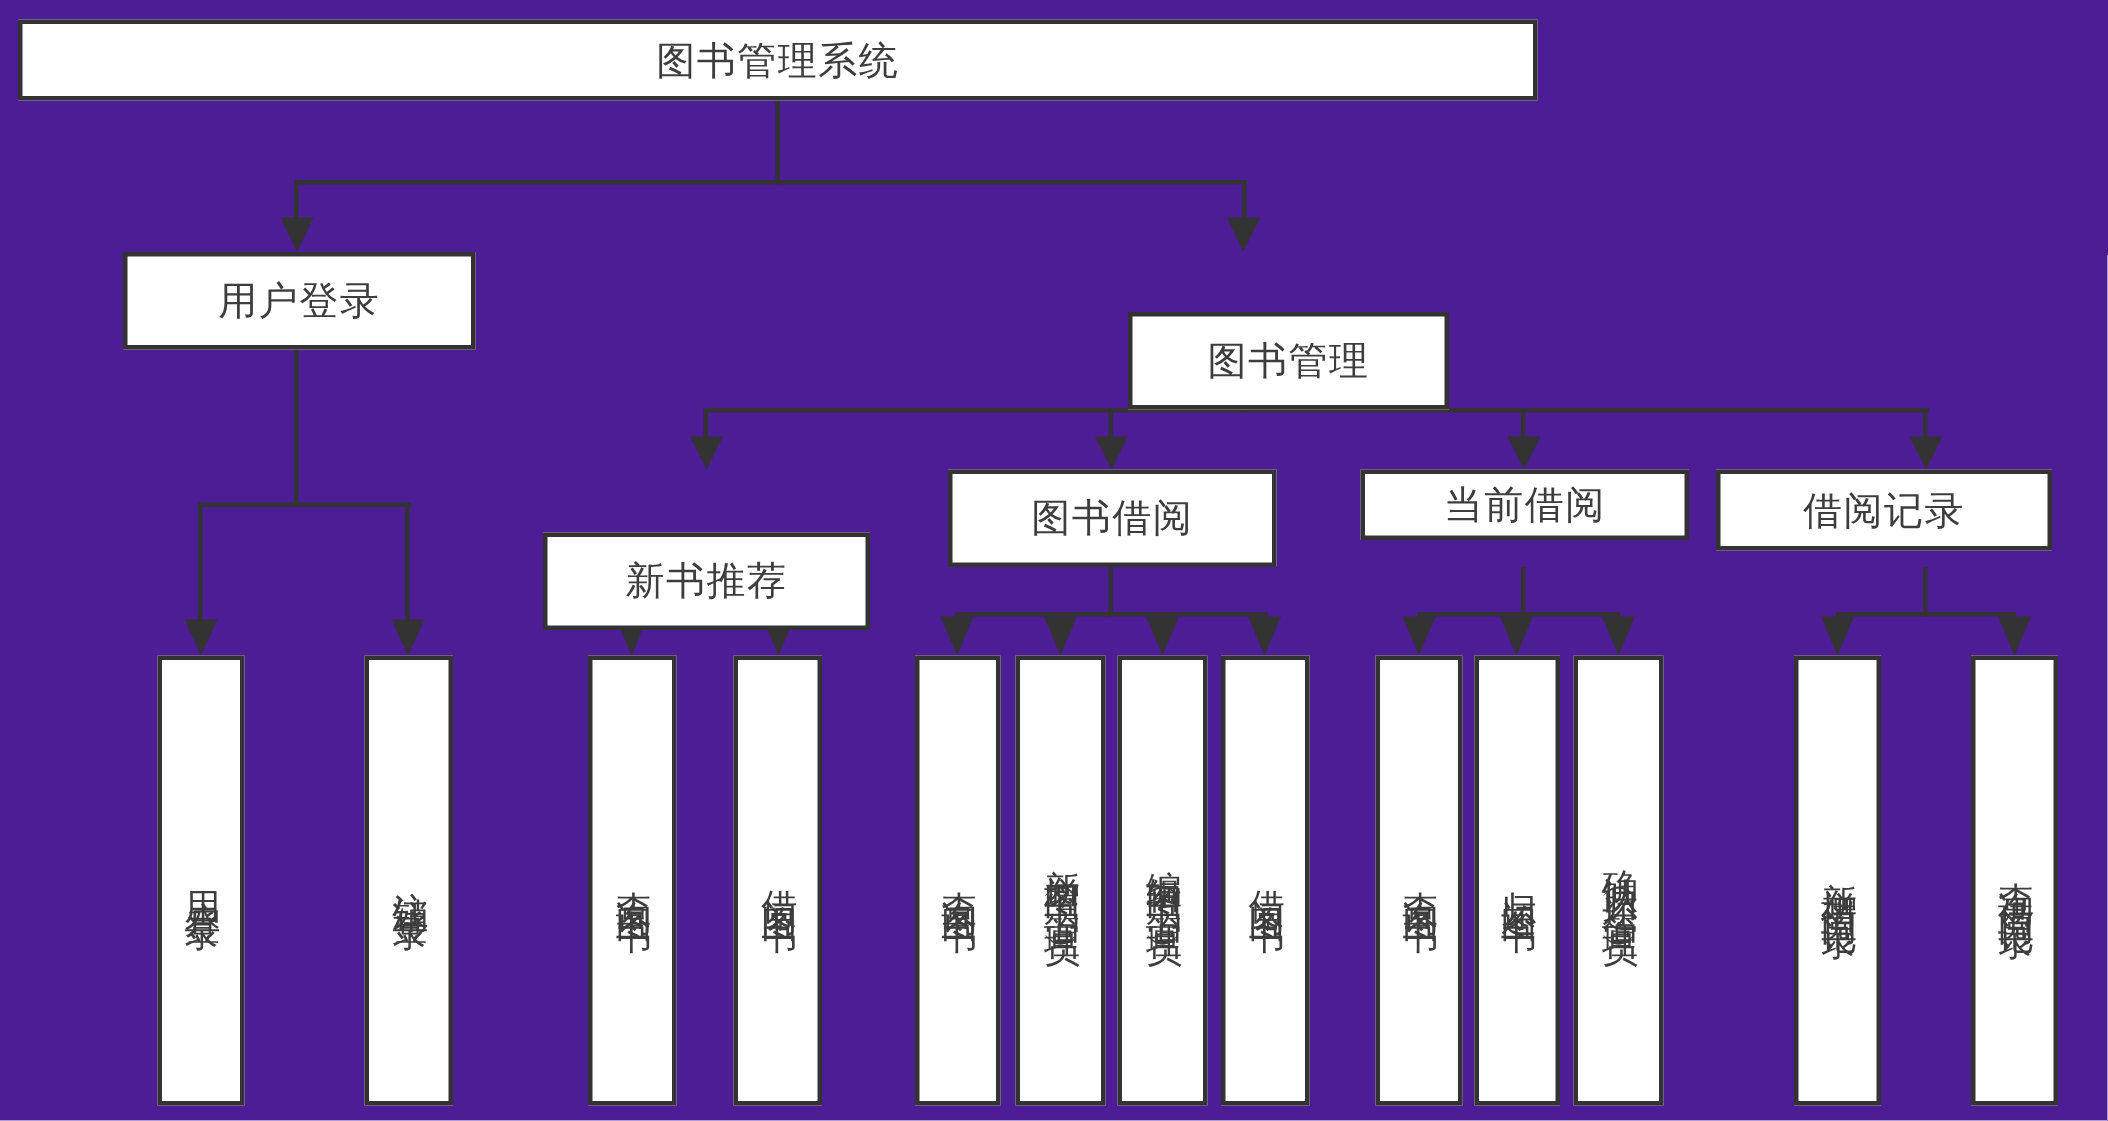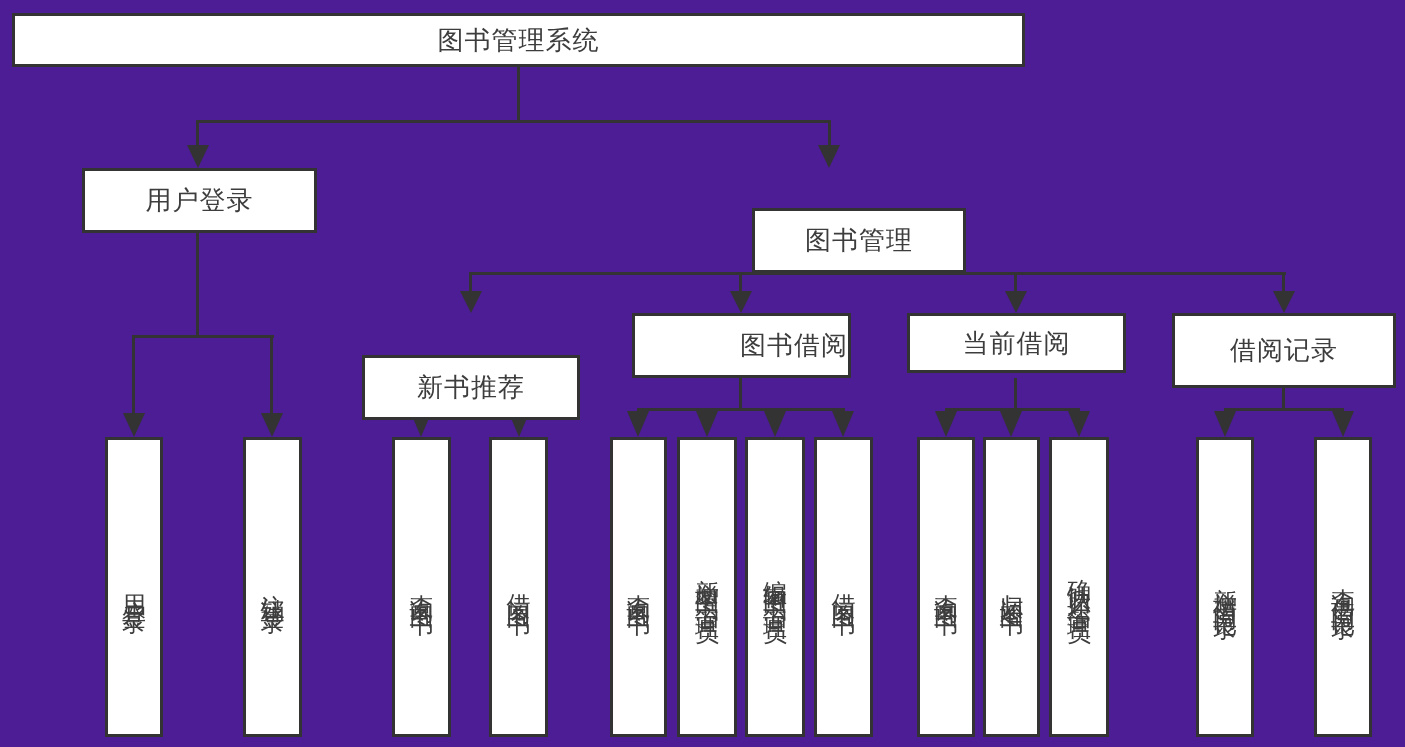--- a/index.html
+++ b/index.html
@@ -110,27 +110,27 @@
   <div class="vline" style="left:739px; top:272px; height:21px;"></div>
   <div class="arrow a22" style="left:730px; top:291px;"></div>
   <div class="vline" style="left:1014px; top:272px; height:21px;"></div>
   <div class="arrow a22" style="left:1005px; top:291px;"></div>
   <div class="vline" style="left:1282px; top:272px; height:21px;"></div>
   <div class="arrow a22" style="left:1273px; top:291px;"></div>
 
   <div class="box" style="left:362px; top:313px; width:218px; height:65px;margin-top:42px;">
     <span class="lbl">新书推荐</span>
   </div>
-  <div class="box" style="left:632px; top:313px; width:219px; height:65px;justify-content:flex-end;">
+  <div class="box" style="left:632px; top:313px; width:219px; height:65px;">
     <span class="lbl">图书借阅</span>
   </div>
-  <div class="box" style="left:907px; top:313px; width:219px; height:60px;">
+  <div class="box" style="left:907px; top:313px; width:219px; height:47px;">
     <span class="lbl">当前借阅</span>
   </div>
-  <div class="box" style="left:1172px; top:313px; width:224px; height:75px;">
+  <div class="box" style="left:1144px; top:313px; width:224px; height:54px;">
     <span class="lbl">借阅记录</span>
   </div>
 
   <div class="vline" style="left:469px; top:378px; height:33px;"></div>
   <div class="hline" style="left:420px; top:408px; width:101px;"></div>
   <div class="arrow a26" style="left:410px; top:411px;"></div>
   <div class="arrow a26" style="left:508px; top:411px;"></div>
 
   <div class="vline" style="left:739px; top:378px; height:33px;"></div>
   <div class="hline" style="left:637px; top:408px; width:208px;"></div>

